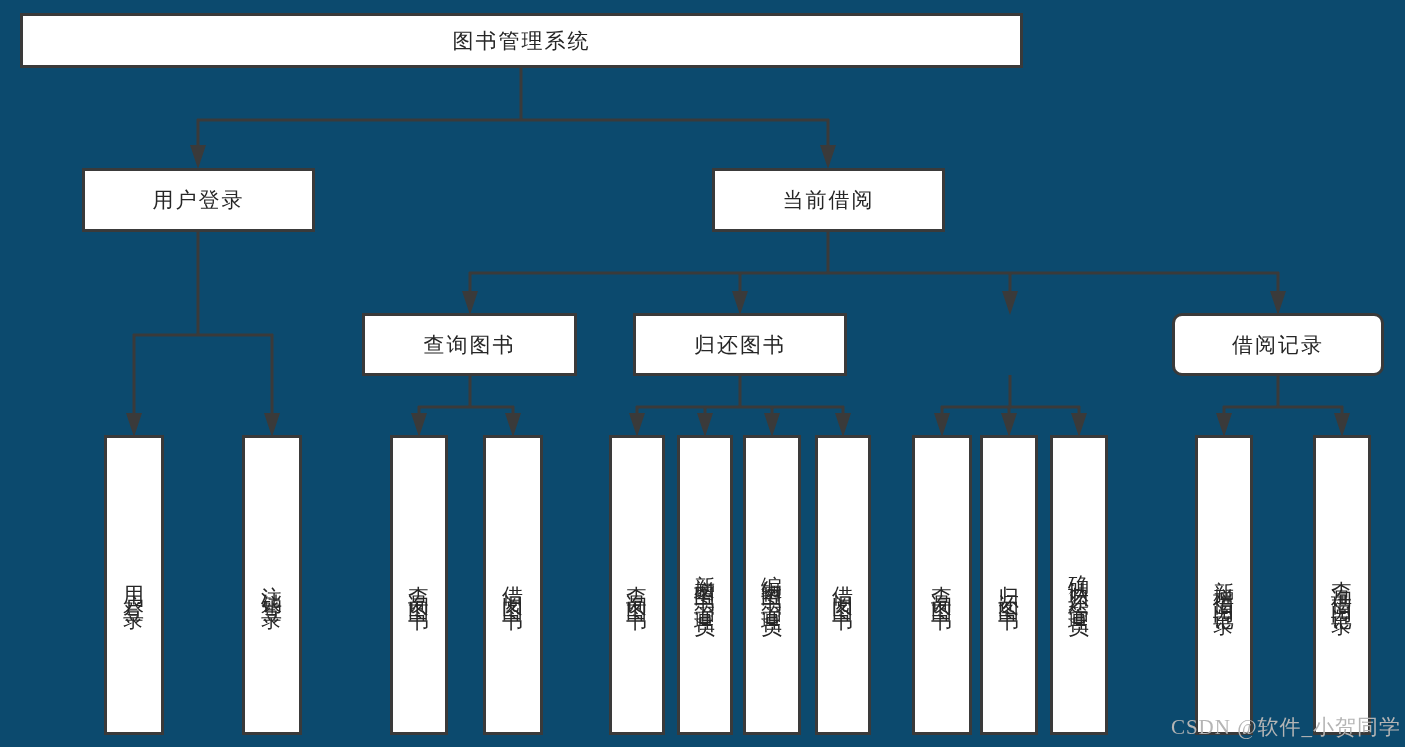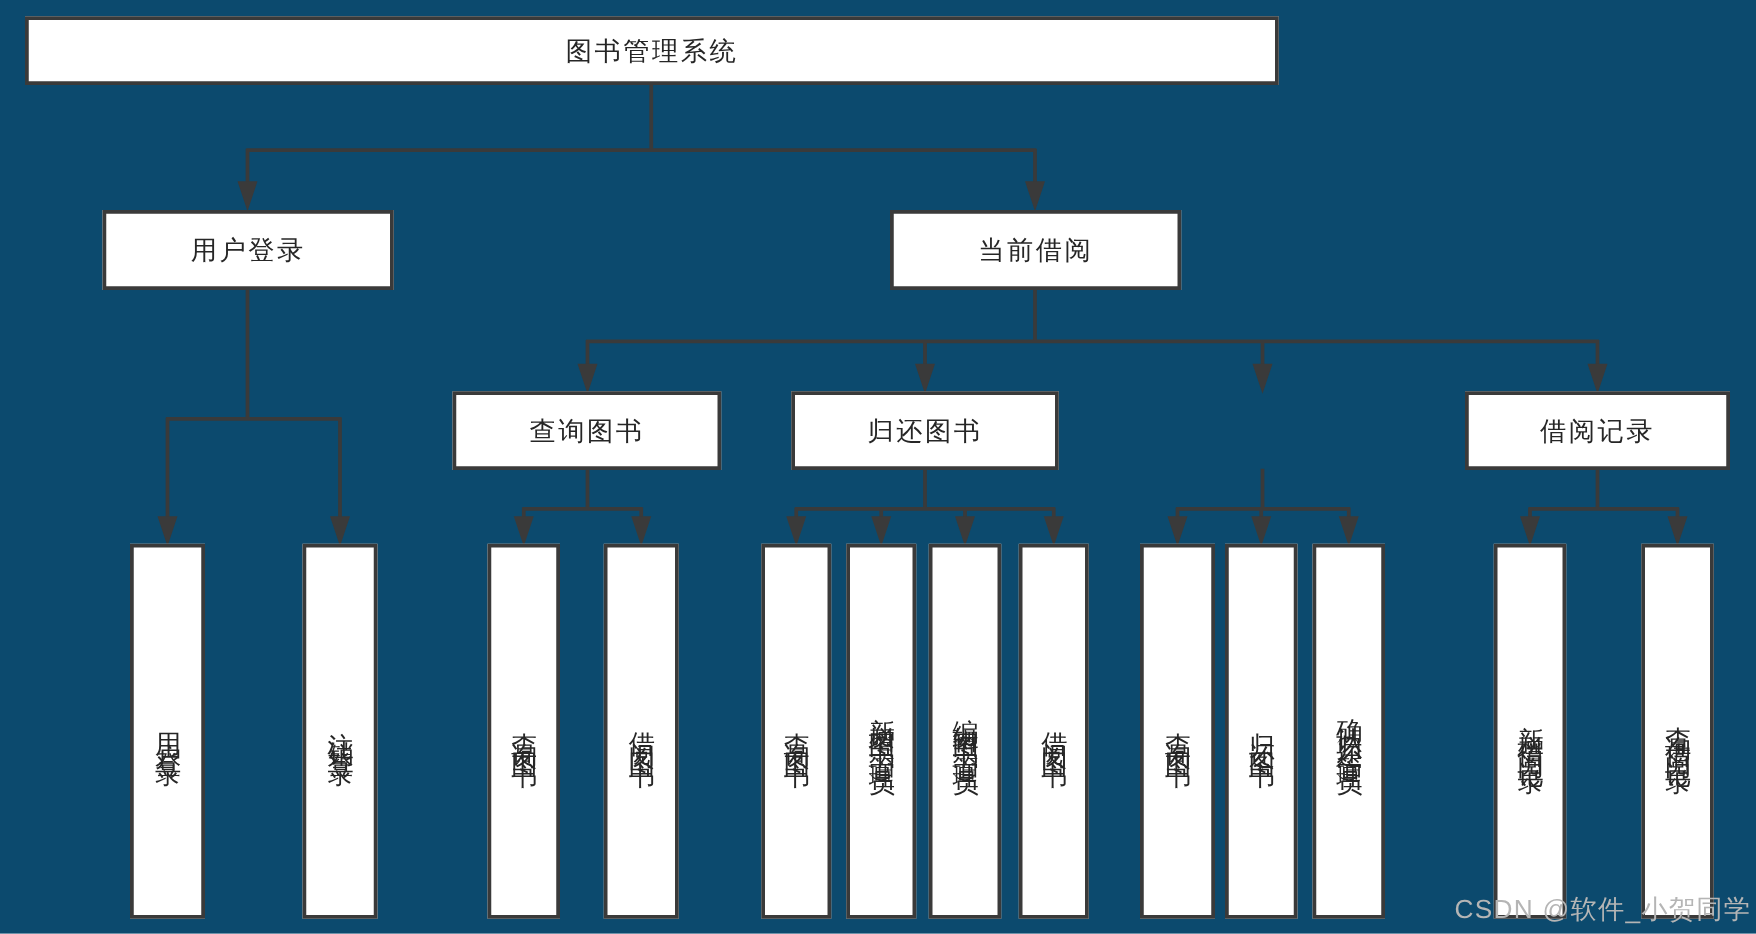--- a/index.html
+++ b/index.html
@@ -32,21 +32,21 @@
     color:#262626;
     top:435px;height:300px;
     writing-mode:vertical-rl;
     display:flex;align-items:center;justify-content:center;
     font-size:21px;letter-spacing:8px;line-height:1.0;
     z-index:2;
   }
   .watermark{
     position:absolute;right:4px;top:713px;
     font-size:21px;color:#b5b5b5;letter-spacing:1px;
-    z-index:3;white-space:nowrap;
+    z-index:3;white-space:nowrap;font-family:Liberation Serif, serif;
   }
 </style>
 </head>
 <body>
 
 <div class="canvas">
 
   <svg class="wires" width="1405" height="747" viewBox="0 0 1405 747">
     <path fill="none" stroke="#3a3a3a" stroke-width="3" d="
       M521 68 V121
@@ -105,21 +105,21 @@
     </g>
   </svg>
 
   <div class="node root">图书管理系统</div>
 
   <div class="node lvl2" style="left:82px;">用户登录</div>
   <div class="node lvl2" style="left:712px;">当前借阅</div>
 
   <div class="node lvl3" style="left:362px;width:215px;">查询图书</div>
   <div class="node lvl3" style="left:633px;width:214px;">归还图书</div>
-  <div class="node lvl3" style="left:1172px;width:212px;">借阅记录</div>
+  <div class="node lvl3" style="left:1172px;width:212px;border-radius:10px;">借阅记录</div>
 
   <div class="leaf" style="left:104px;width:60px;">用户登录</div>
   <div class="leaf" style="left:242px;width:60px;">注销登录</div>
 
   <div class="leaf" style="left:390px;width:58px;">查询图书</div>
   <div class="leaf" style="left:483px;width:60px;">借阅图书</div>
 
   <div class="leaf" style="left:609px;width:56px;">查询图书</div>
   <div class="leaf" style="left:677px;width:56px;letter-spacing:6px;">新增图书（管理员）</div>
   <div class="leaf" style="left:743px;width:58px;letter-spacing:6px;">编辑图书（管理员）</div>

